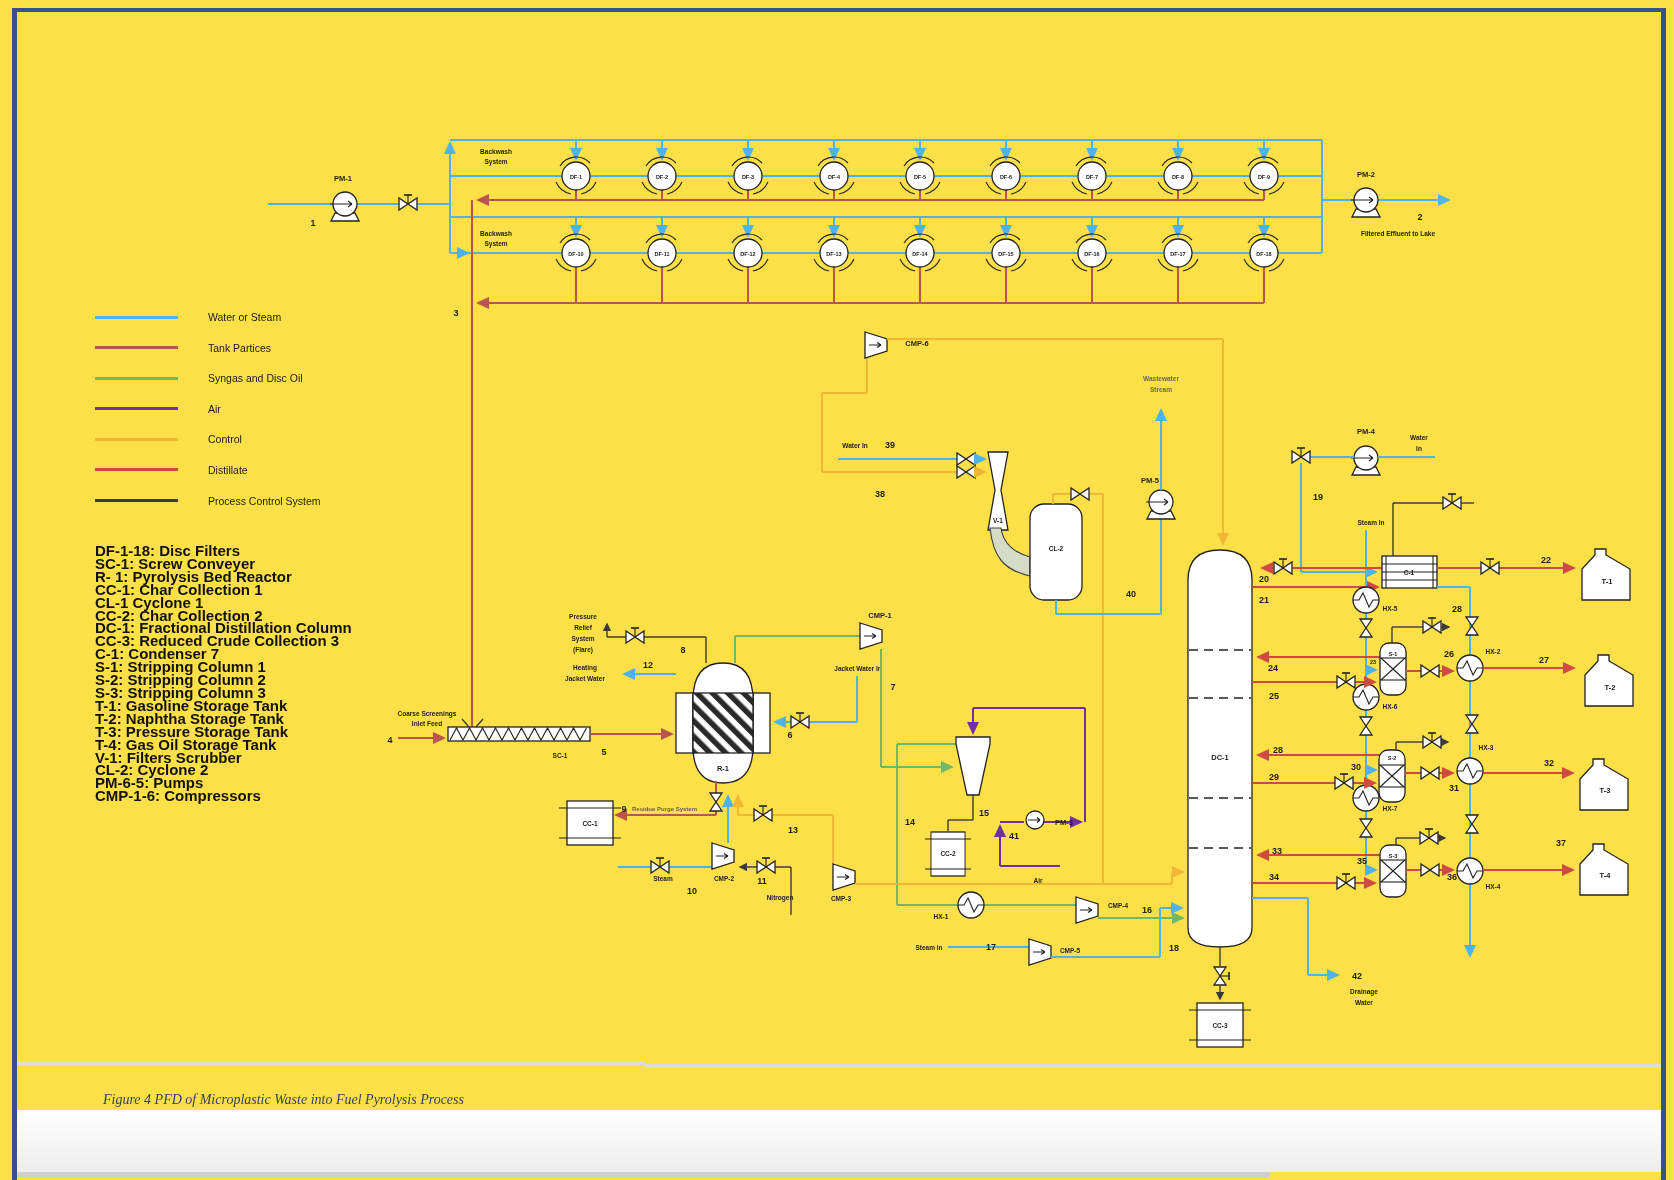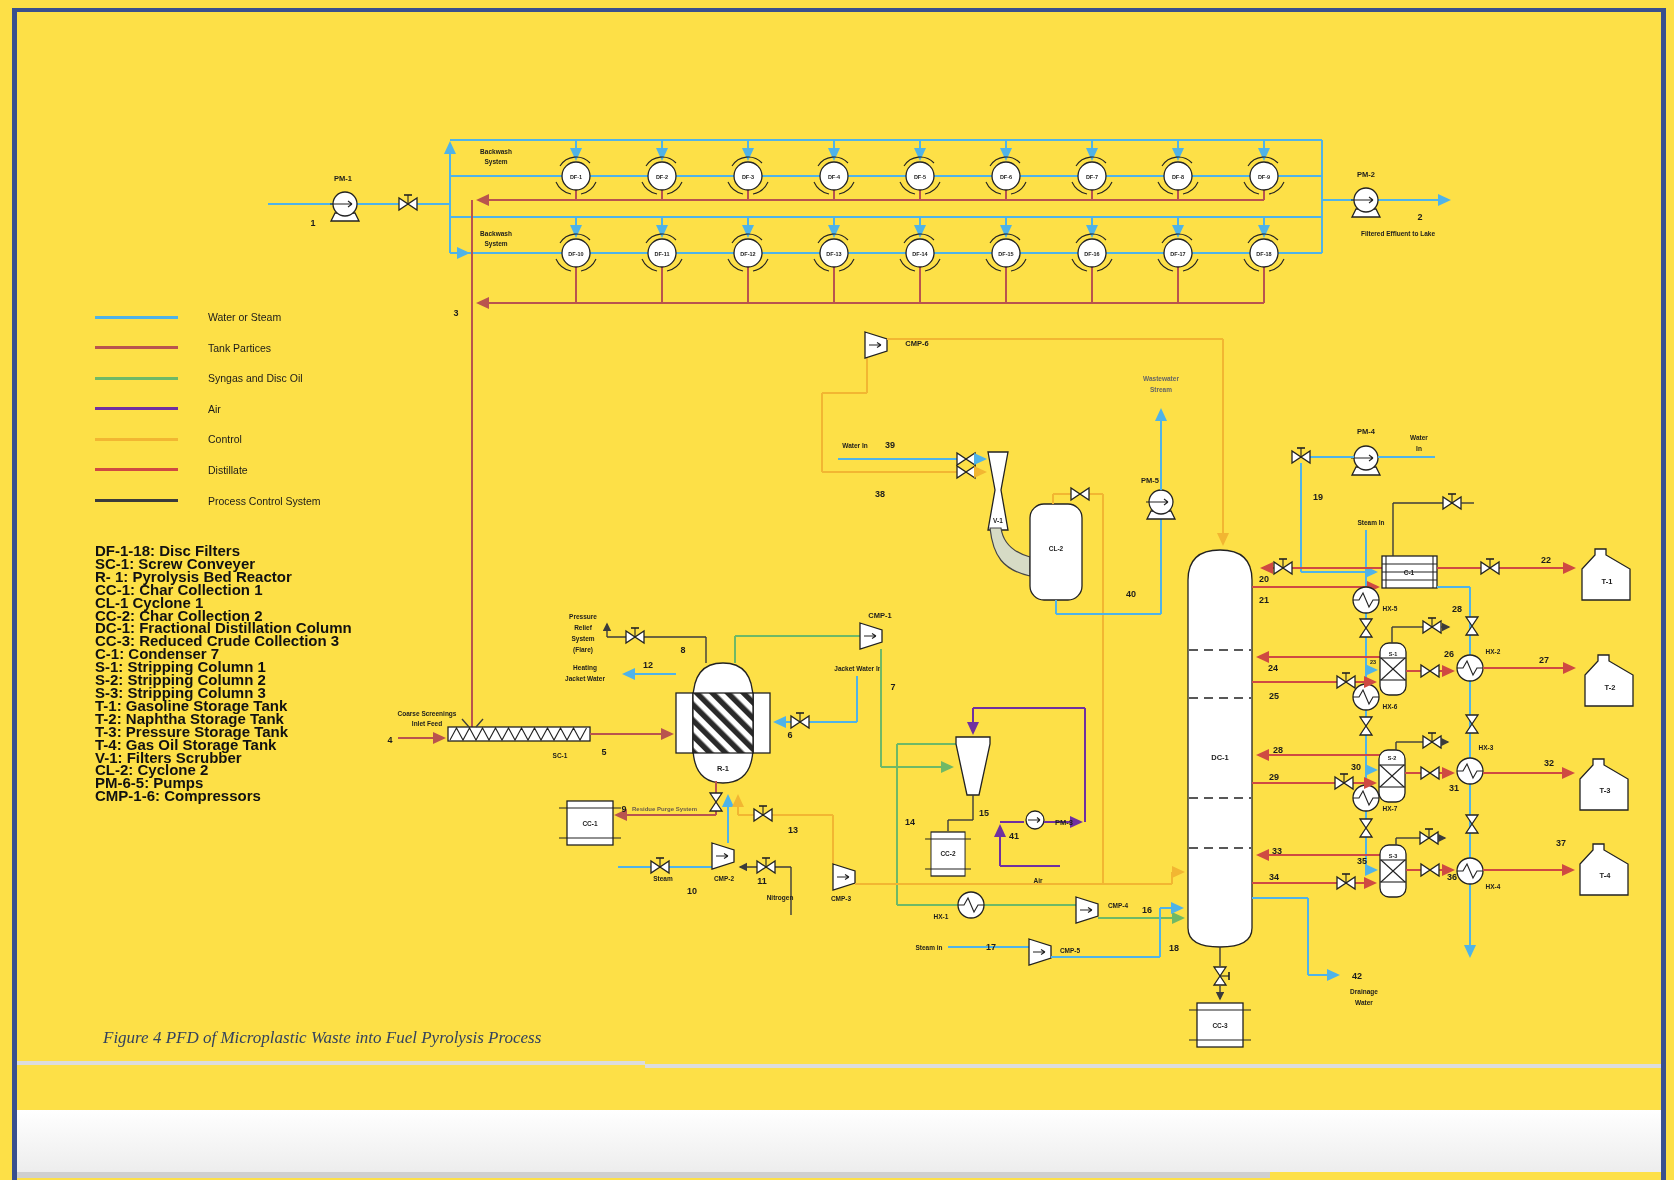--- a/index.html
+++ b/index.html
@@ -22,21 +22,21 @@
   .lg1{background:var(--c-solid,#c0433c);}
   .lg2{background:var(--c-crude,#62b861);}
   .lg3{background:var(--c-air,#7030a0);}
   .lg4{background:var(--c-syngas,#f0b32e);}
   .lg5{background:var(--c-distillate,#d6382c);}
   .lg6{background:var(--c-control,#3f3f3f);}
   
   #equip{left:95px;top:545px;width:300px;}
   .eq-item{font-size:15px;font-weight:bold;color:#111;line-height:12.9px;}
   
-  #caption{left:103px;top:1028px;font-family:"Liberation Serif",serif;font-style:italic;font-size:17px;color:var(--c-caption,#33425e);}
+  #caption{left:103px;top:1092px;font-family:"Liberation Serif",serif;font-style:italic;font-size:14px;color:var(--c-caption,#33425e);}
   
   svg{position:absolute;left:0;top:0;}
   svg text{font-family:"Liberation Sans",sans-serif;fill:#1c1c1c;text-anchor:middle;}
   .t5{font-size:5.5px;font-weight:bold;}
   .t6{font-size:6.5px;font-weight:bold;}
   .t7{font-size:7.5px;font-weight:bold;}
   .ts{font-size:9px;font-weight:bold;}
   .tg{font-size:6.5px;font-weight:bold;fill:#666;}
   .tb{font-size:6px;font-weight:bold;fill:#6b5b4b;text-anchor:start;}
   .water{stroke:var(--c-water,#4fb3e8);stroke-width:2;fill:none;}

